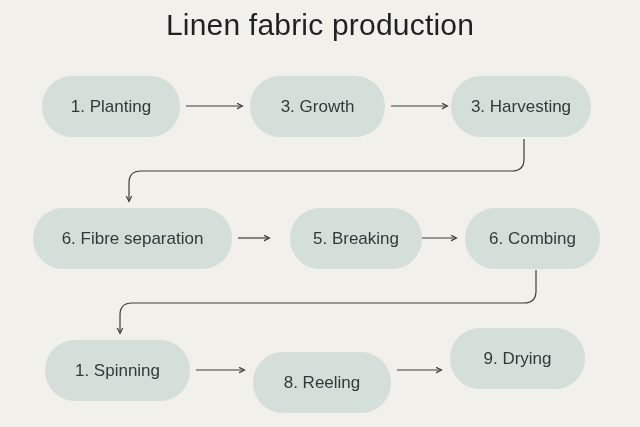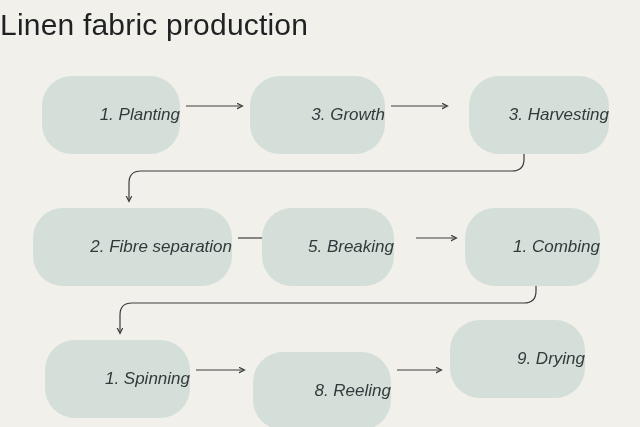--- a/index.html
+++ b/index.html
@@ -16,21 +16,21 @@
     overflow:hidden;
   }
   .canvas{
     position:relative;
     width:640px;height:427px;
     background:var(--background);
   }
   .diagram-title{
     position:absolute;
     top:8px;left:0;right:0;
-    text-align:left;
+    text-align:center;
     font-size:30px;
     font-weight:400;
     letter-spacing:0.2px;
     color:#1f2122;
   }
   .connectors{
     position:absolute;
     top:0;left:0;
     width:640px;height:427px;
     pointer-events:none;
@@ -39,39 +39,38 @@
     stroke:var(--line);
     stroke-width:1.2;
     fill:none;
   }
   .node{
     position:absolute;
     background:var(--node-fill);
     border-radius:30px;
     display:flex;
     align-items:center;
-    justify-content:flex-end;
-    height:78px;
-    font-style:italic;
+    justify-content:center;
+    height:61px;
   }
   .node span{
     font-size:17px;
     color:var(--text);
     white-space:nowrap;
   }
   
   .n1{left:42px;  top:76px;  width:138px;}
   .n2{left:250px; top:76px;  width:135px;}
-  .n3{left:469px; top:76px;  width:140px;}
+  .n3{left:451px; top:76px;  width:140px;}
   .n4{left:33px;  top:208px; width:199px;}
-  .n5{left:262px; top:208px; width:132px;}
+  .n5{left:290px; top:208px; width:132px;}
   .n6{left:465px; top:208px; width:135px;}
   .n7{left:45px;  top:340px; width:145px;}
   .n8{left:253px; top:352px; width:138px;}
-  .n9{left:450px; top:320px; width:135px;}
+  .n9{left:450px; top:328px; width:135px;}
 </style>
 </head>
 <body>
 
 <div class="canvas">
 
   <h1 class="diagram-title">Linen fabric production</h1>
 
   <svg class="connectors" viewBox="0 0 640 427" xmlns="http://www.w3.org/2000/svg">
     <defs>
@@ -97,27 +96,27 @@
   <div class="node n1">
     <span>1. Planting</span>
   </div>
   <div class="node n2">
     <span>3. Growth</span>
   </div>
   <div class="node n3">
     <span>3. Harvesting</span>
   </div>
   <div class="node n4">
-    <span>2. Fibre separation</span>
+    <span>6. Fibre separation</span>
   </div>
   <div class="node n5">
     <span>5. Breaking</span>
   </div>
   <div class="node n6">
-    <span>1. Combing</span>
+    <span>6. Combing</span>
   </div>
   <div class="node n7">
     <span>1. Spinning</span>
   </div>
   <div class="node n8">
     <span>8. Reeling</span>
   </div>
   <div class="node n9">
     <span>9. Drying</span>
   </div>

